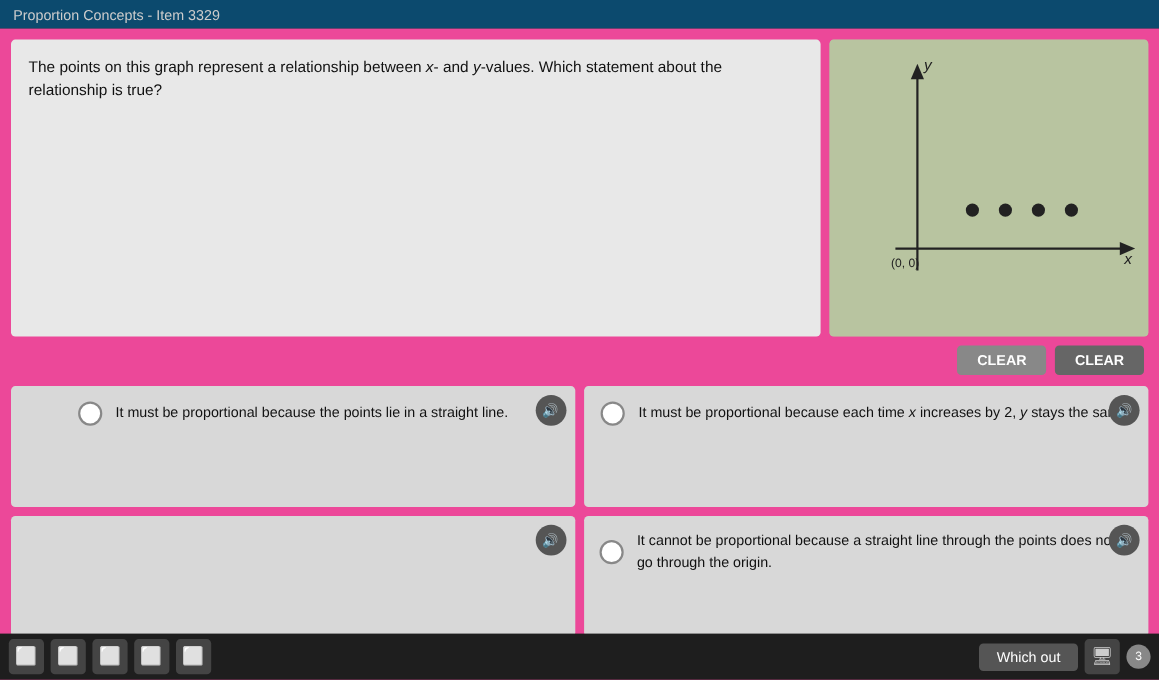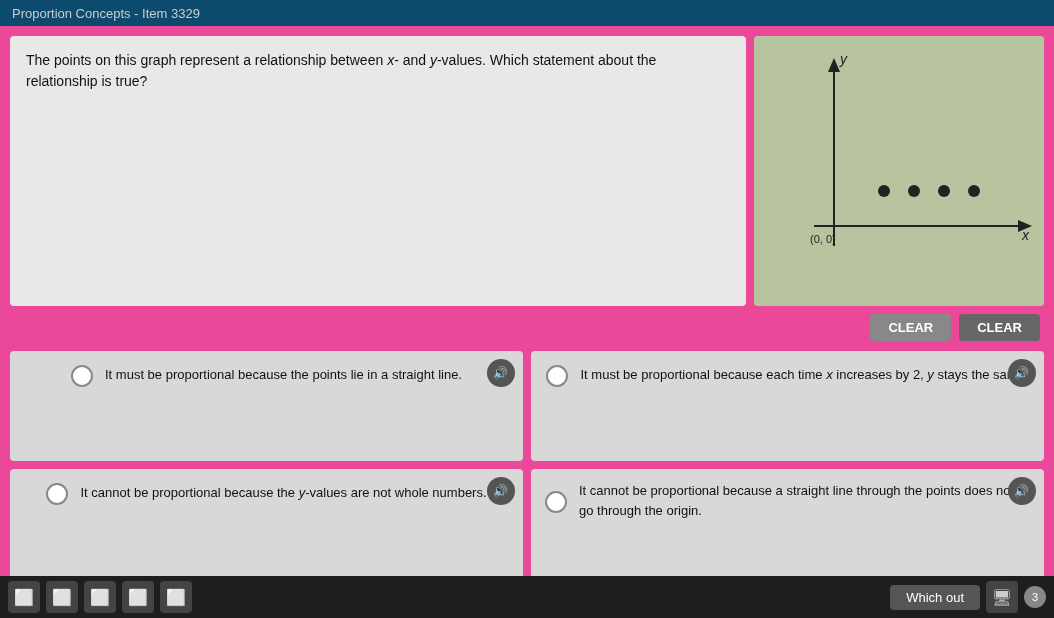--- a/index.html
+++ b/index.html
@@ -321,24 +321,20 @@
       <div class="answer-container">
         <div class="radio-circle" style="position:relative;left:0;top:0;transform:none;flex-shrink:0;"></div>
         <span class="answer-text">It must be proportional because each time <em>x</em> increases by 2, <em>y</em> stays the same.</span>
       </div>
       <button class="answer-audio-btn" style="position:absolute;top:8px;right:8px;">
         <span>🔊</span>
       </button>
     </div>
 
     <div class="answer-item">
-      <div class="answer-container">
-        <div class="radio-circle" style="position:relative;left:0;top:0;transform:none;flex-shrink:0;"></div>
-        <span class="answer-text">It cannot be proportional because the <em>y</em>-values are not whole numbers.</span>
-      </div>
       <button class="answer-audio-btn" style="position:absolute;top:8px;right:8px;">
         <span>🔊</span>
       </button>
     </div>
 
     <div class="answer-item">
       <div class="answer-container">
         <div class="radio-circle" style="position:relative;left:0;top:0;transform:none;flex-shrink:0;"></div>
         <span class="answer-text">It cannot be proportional because a straight line through the points does not go through the origin.</span>
       </div>

